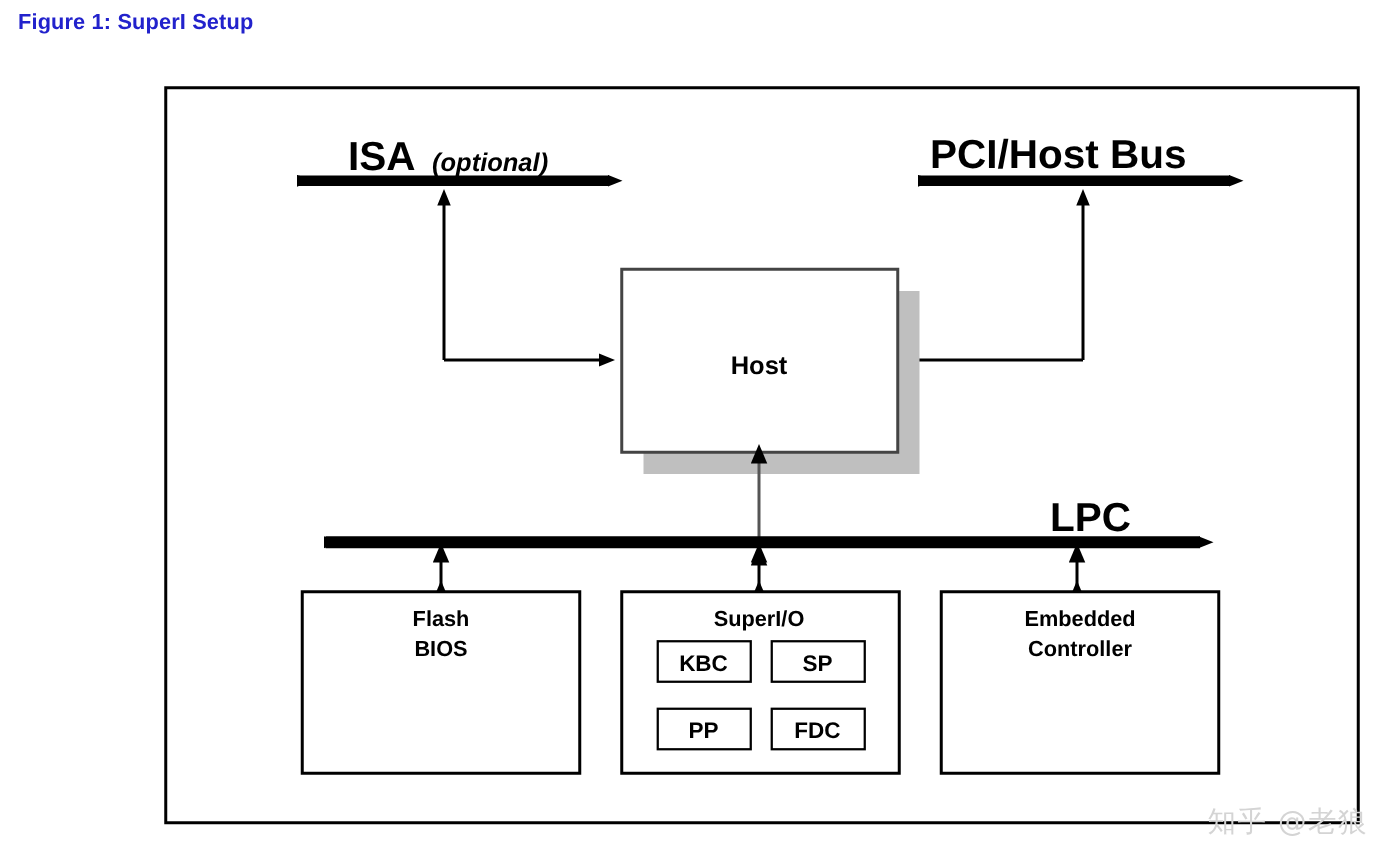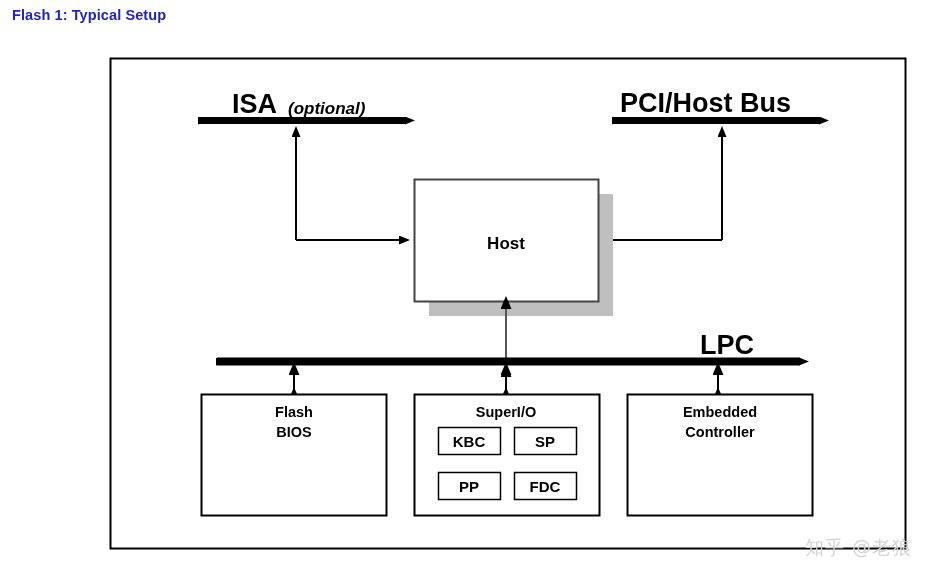--- a/index.html
+++ b/index.html
@@ -58,21 +58,21 @@
     color: #d4d4d4;
     font-family: "DejaVu Sans", sans-serif;
     white-space: nowrap;
     letter-spacing: 1px;
     user-select: none;
   }
 </style>
 </head>
 <body>
 
-<div id="figure-title">Flash 1: Typical Setup</div>
+<div id="figure-title">Figure 1: SuperI Setup</div>
 
 <svg id="diagram-svg" width="930" height="575" viewBox="0 0 930 575">
   <defs>
     <marker id="arrow-thick-end" markerWidth="10" markerHeight="10" refX="1" refY="4" orient="auto" markerUnits="userSpaceOnUse">
       <path d="M0,0 L10,4 L0,8 z" fill="#000000"></path>
     </marker>
     <marker id="arrow-thin-end" markerWidth="11" markerHeight="11" refX="6" refY="4.5" orient="auto" markerUnits="userSpaceOnUse">
       <path d="M0,0 L11,4.5 L0,9 z" fill="#000000"></path>
     </marker>
     <marker id="arrow-mid-end" markerWidth="13" markerHeight="13" refX="7" refY="5.5" orient="auto" markerUnits="userSpaceOnUse">

